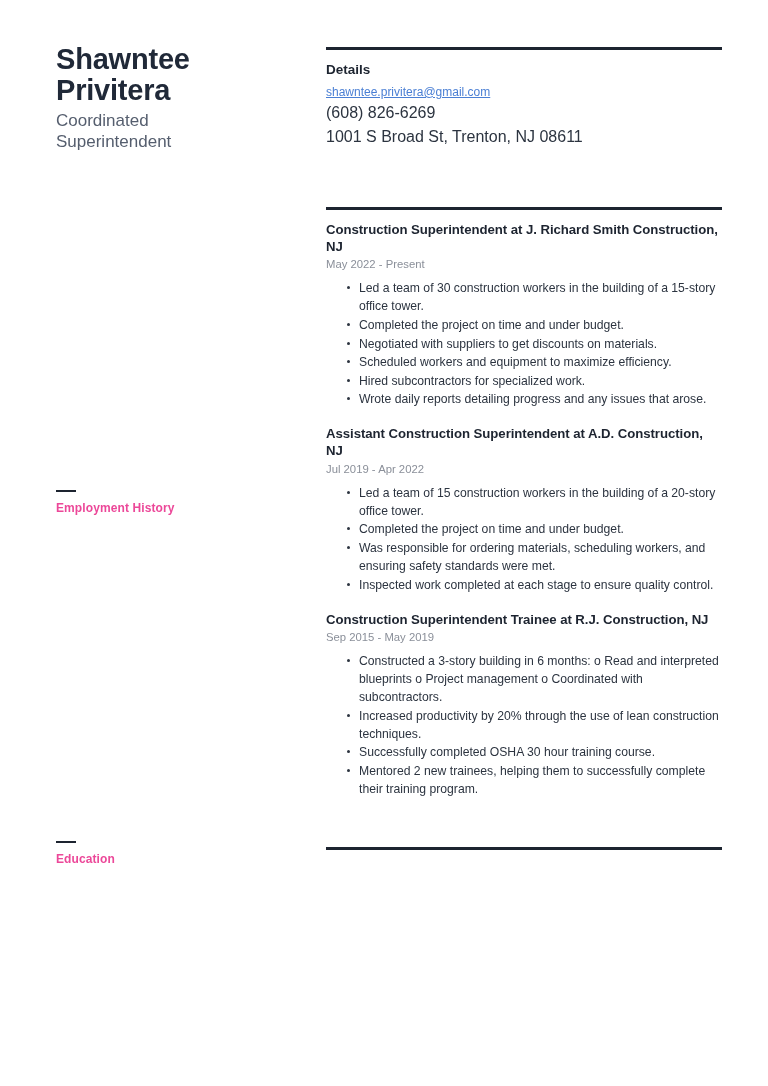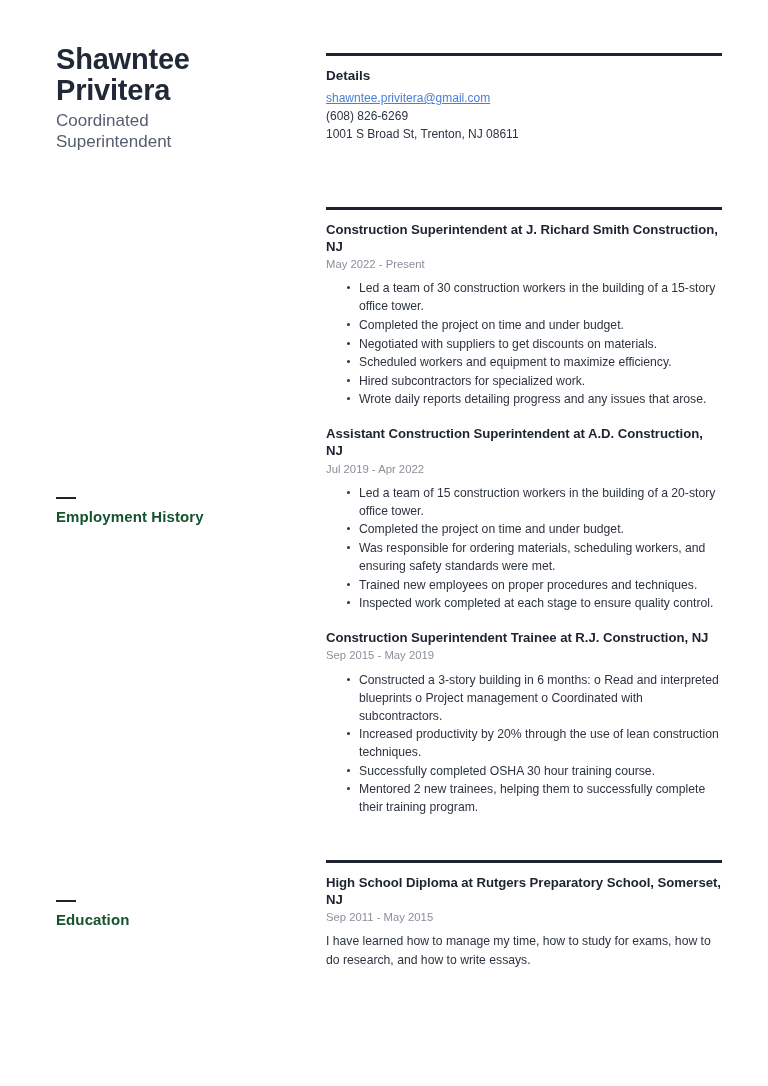--- a/index.html
+++ b/index.html
@@ -73,37 +73,37 @@
   }
   .dash {
     width: 20px;
     height: 2px;
     background: #1d2430;
     margin: 0 0 9px 0;
   }
 
   
   .section-label {
-    font-size: 15px;
-    font-weight: bold;
-    color: #14532d;
+    font-size: 12px;
+    font-weight: bold;
+    color: #ec4899;
     letter-spacing: 0.1px;
     line-height: 1.2;
   }
 
   
   .details-title {
     font-size: 13.5px;
     font-weight: bold;
     color: #1d2430;
     margin: 0 0 3px 0;
     line-height: 1.3;
   }
   .detail-line {
-    font-size: 12px;
+    font-size: 16px;
     line-height: 1.52;
     color: #2c3440;
   }
   .detail-link {
     font-size: 12px;
     line-height: 1.52;
     color: #4a7fd4;
     text-decoration: underline;
     display: inline-block;
     cursor: pointer;
@@ -215,21 +215,20 @@
         </ul>
       </div>
 
       <div class="entry">
         <div class="entry-title">Assistant Construction Superintendent at A.D. Construction, NJ</div>
         <div class="entry-date">Jul 2019 - Apr 2022</div>
         <ul class="bullets">
           <li>Led a team of 15 construction workers in the building of a 20-story office tower.</li>
           <li>Completed the project on time and under budget.</li>
           <li>Was responsible for ordering materials, scheduling workers, and ensuring safety standards were met.</li>
-          <li>Trained new employees on proper procedures and techniques.</li>
           <li>Inspected work completed at each stage to ensure quality control.</li>
         </ul>
       </div>
 
       <div class="entry">
         <div class="entry-title">Construction Superintendent Trainee at R.J. Construction, NJ</div>
         <div class="entry-date">Sep 2015 - May 2019</div>
         <ul class="bullets">
           <li>Constructed a 3-story building in 6 months: o Read and interpreted blueprints o Project management o Coordinated with subcontractors.</li>
           <li>Increased productivity by 20% through the use of lean construction techniques.</li>
@@ -240,22 +239,17 @@
     </div>
   </div>
 
   <div class="row section-education">
     <div class="col-left">
       <div class="dash"></div>
       <div class="section-label">Education</div>
     </div>
     <div class="col-right">
       <div class="rule"></div>
-      <div class="entry">
-        <div class="entry-title">High School Diploma at Rutgers Preparatory School, Somerset, NJ</div>
-        <div class="entry-date">Sep 2011 - May 2015</div>
-        <p class="entry-desc">I have learned how to manage my time, how to study for exams, how to do research, and how to write essays.</p>
-      </div>
     </div>
   </div>
 
 
 </div>
 
 </body></html>

